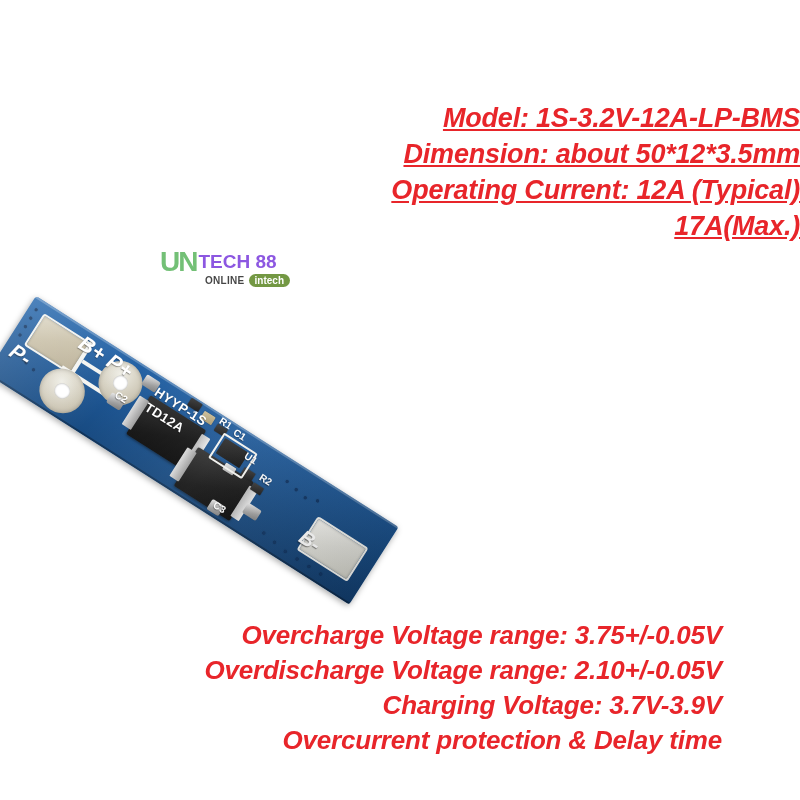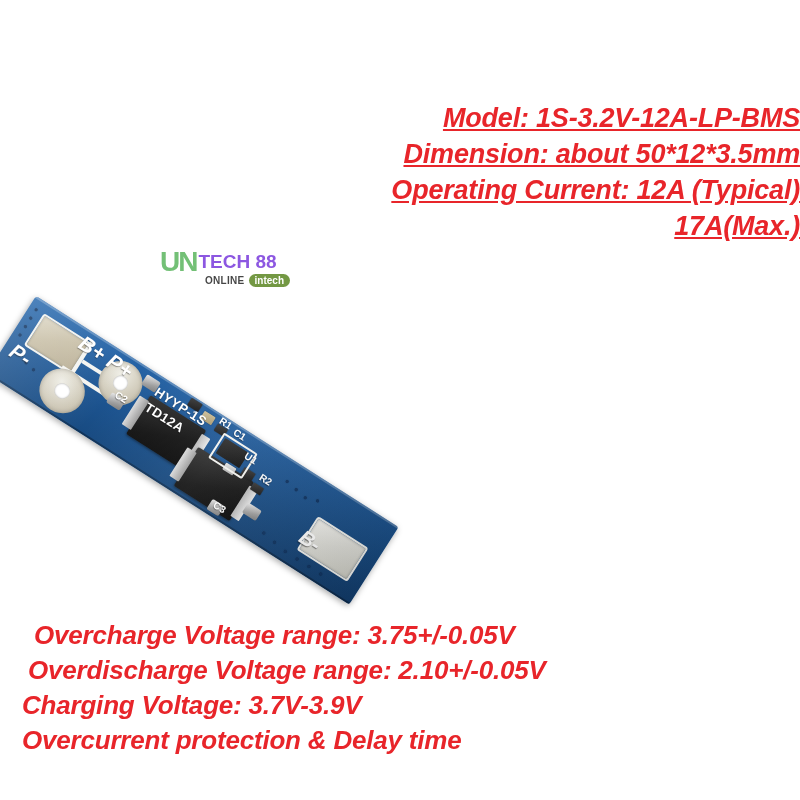--- a/index.html
+++ b/index.html
@@ -34,21 +34,21 @@
     left:22px; top:618px; width:700px;
     text-align:left;
     font-style:italic;
     font-weight:bold;
     font-size:26px;
     line-height:35px;
     color:#e8252a;
     letter-spacing:-0.2px;
     white-space:nowrap;
   }
-  .spec-bottom .ln{display:block;}
+  .spec-bottom .ln{display:block;text-align:right;}
   .spec-bottom .ln.i1{margin-left:12px;}
   .spec-bottom .ln.i2{margin-left:6px;}
 
   
   #board-wrap{
     position:absolute;
     left:42px; top:148px;
     width:440px; height:380px;
   }
   #board{

